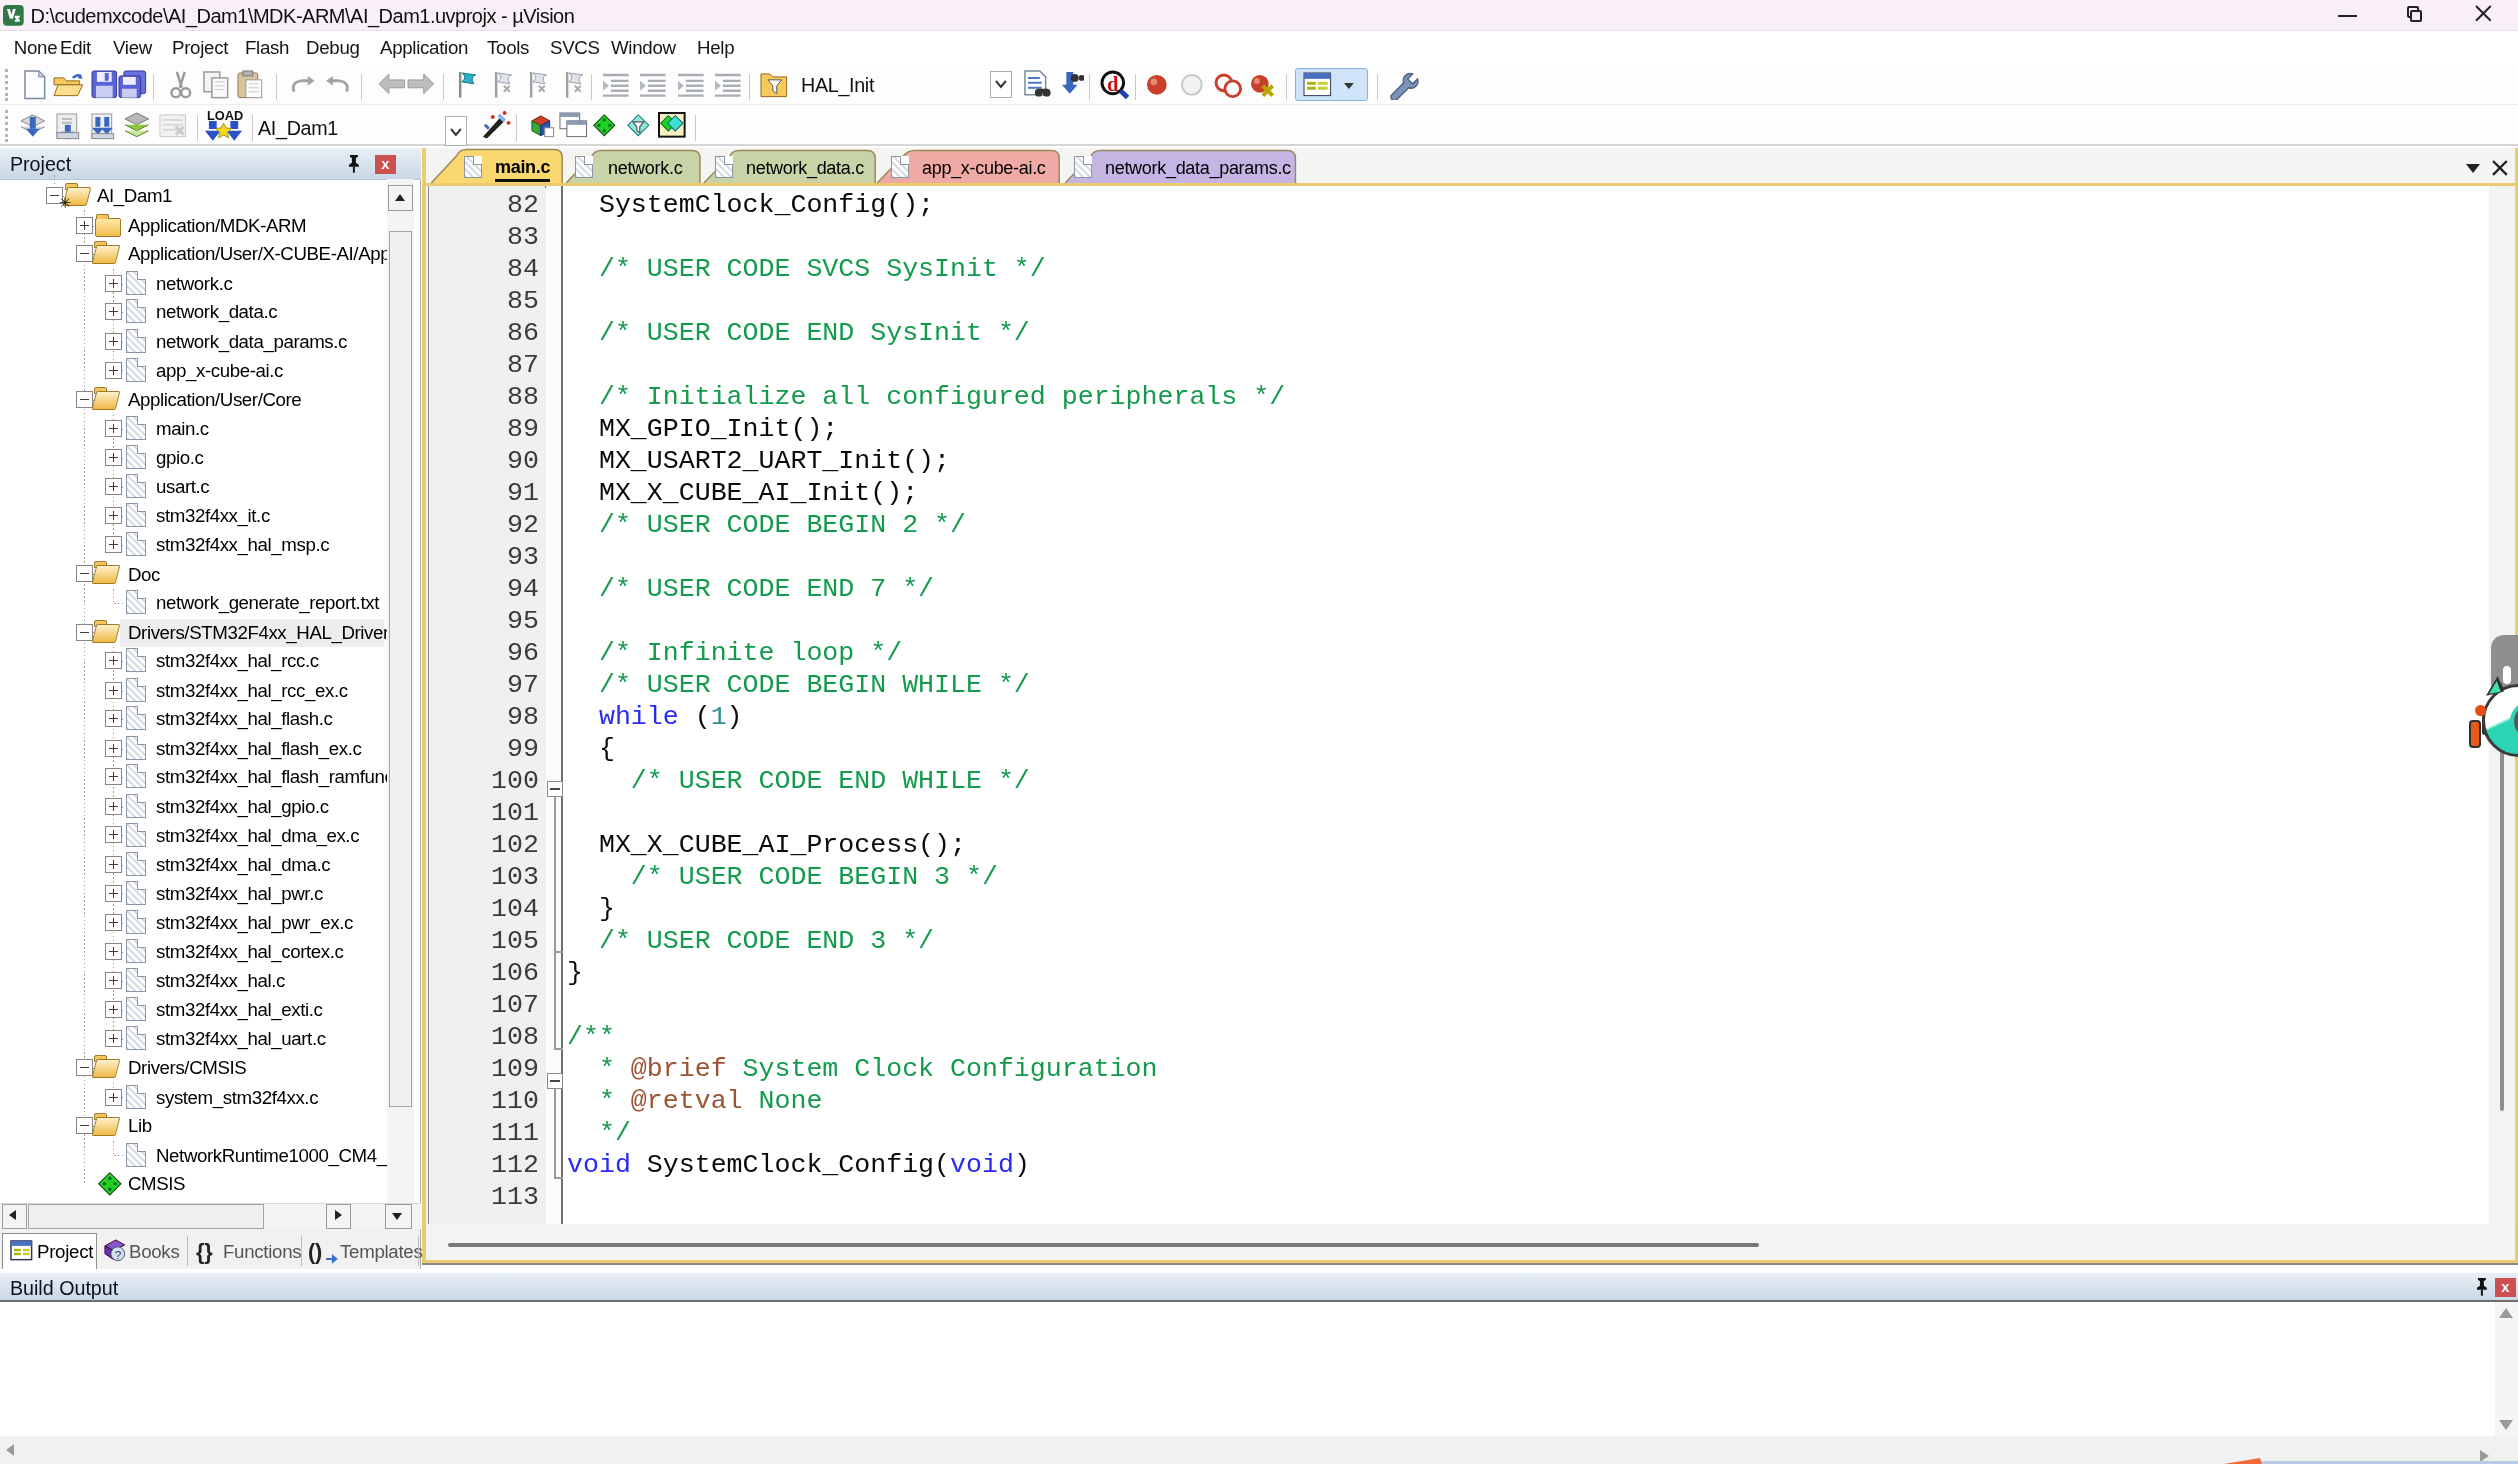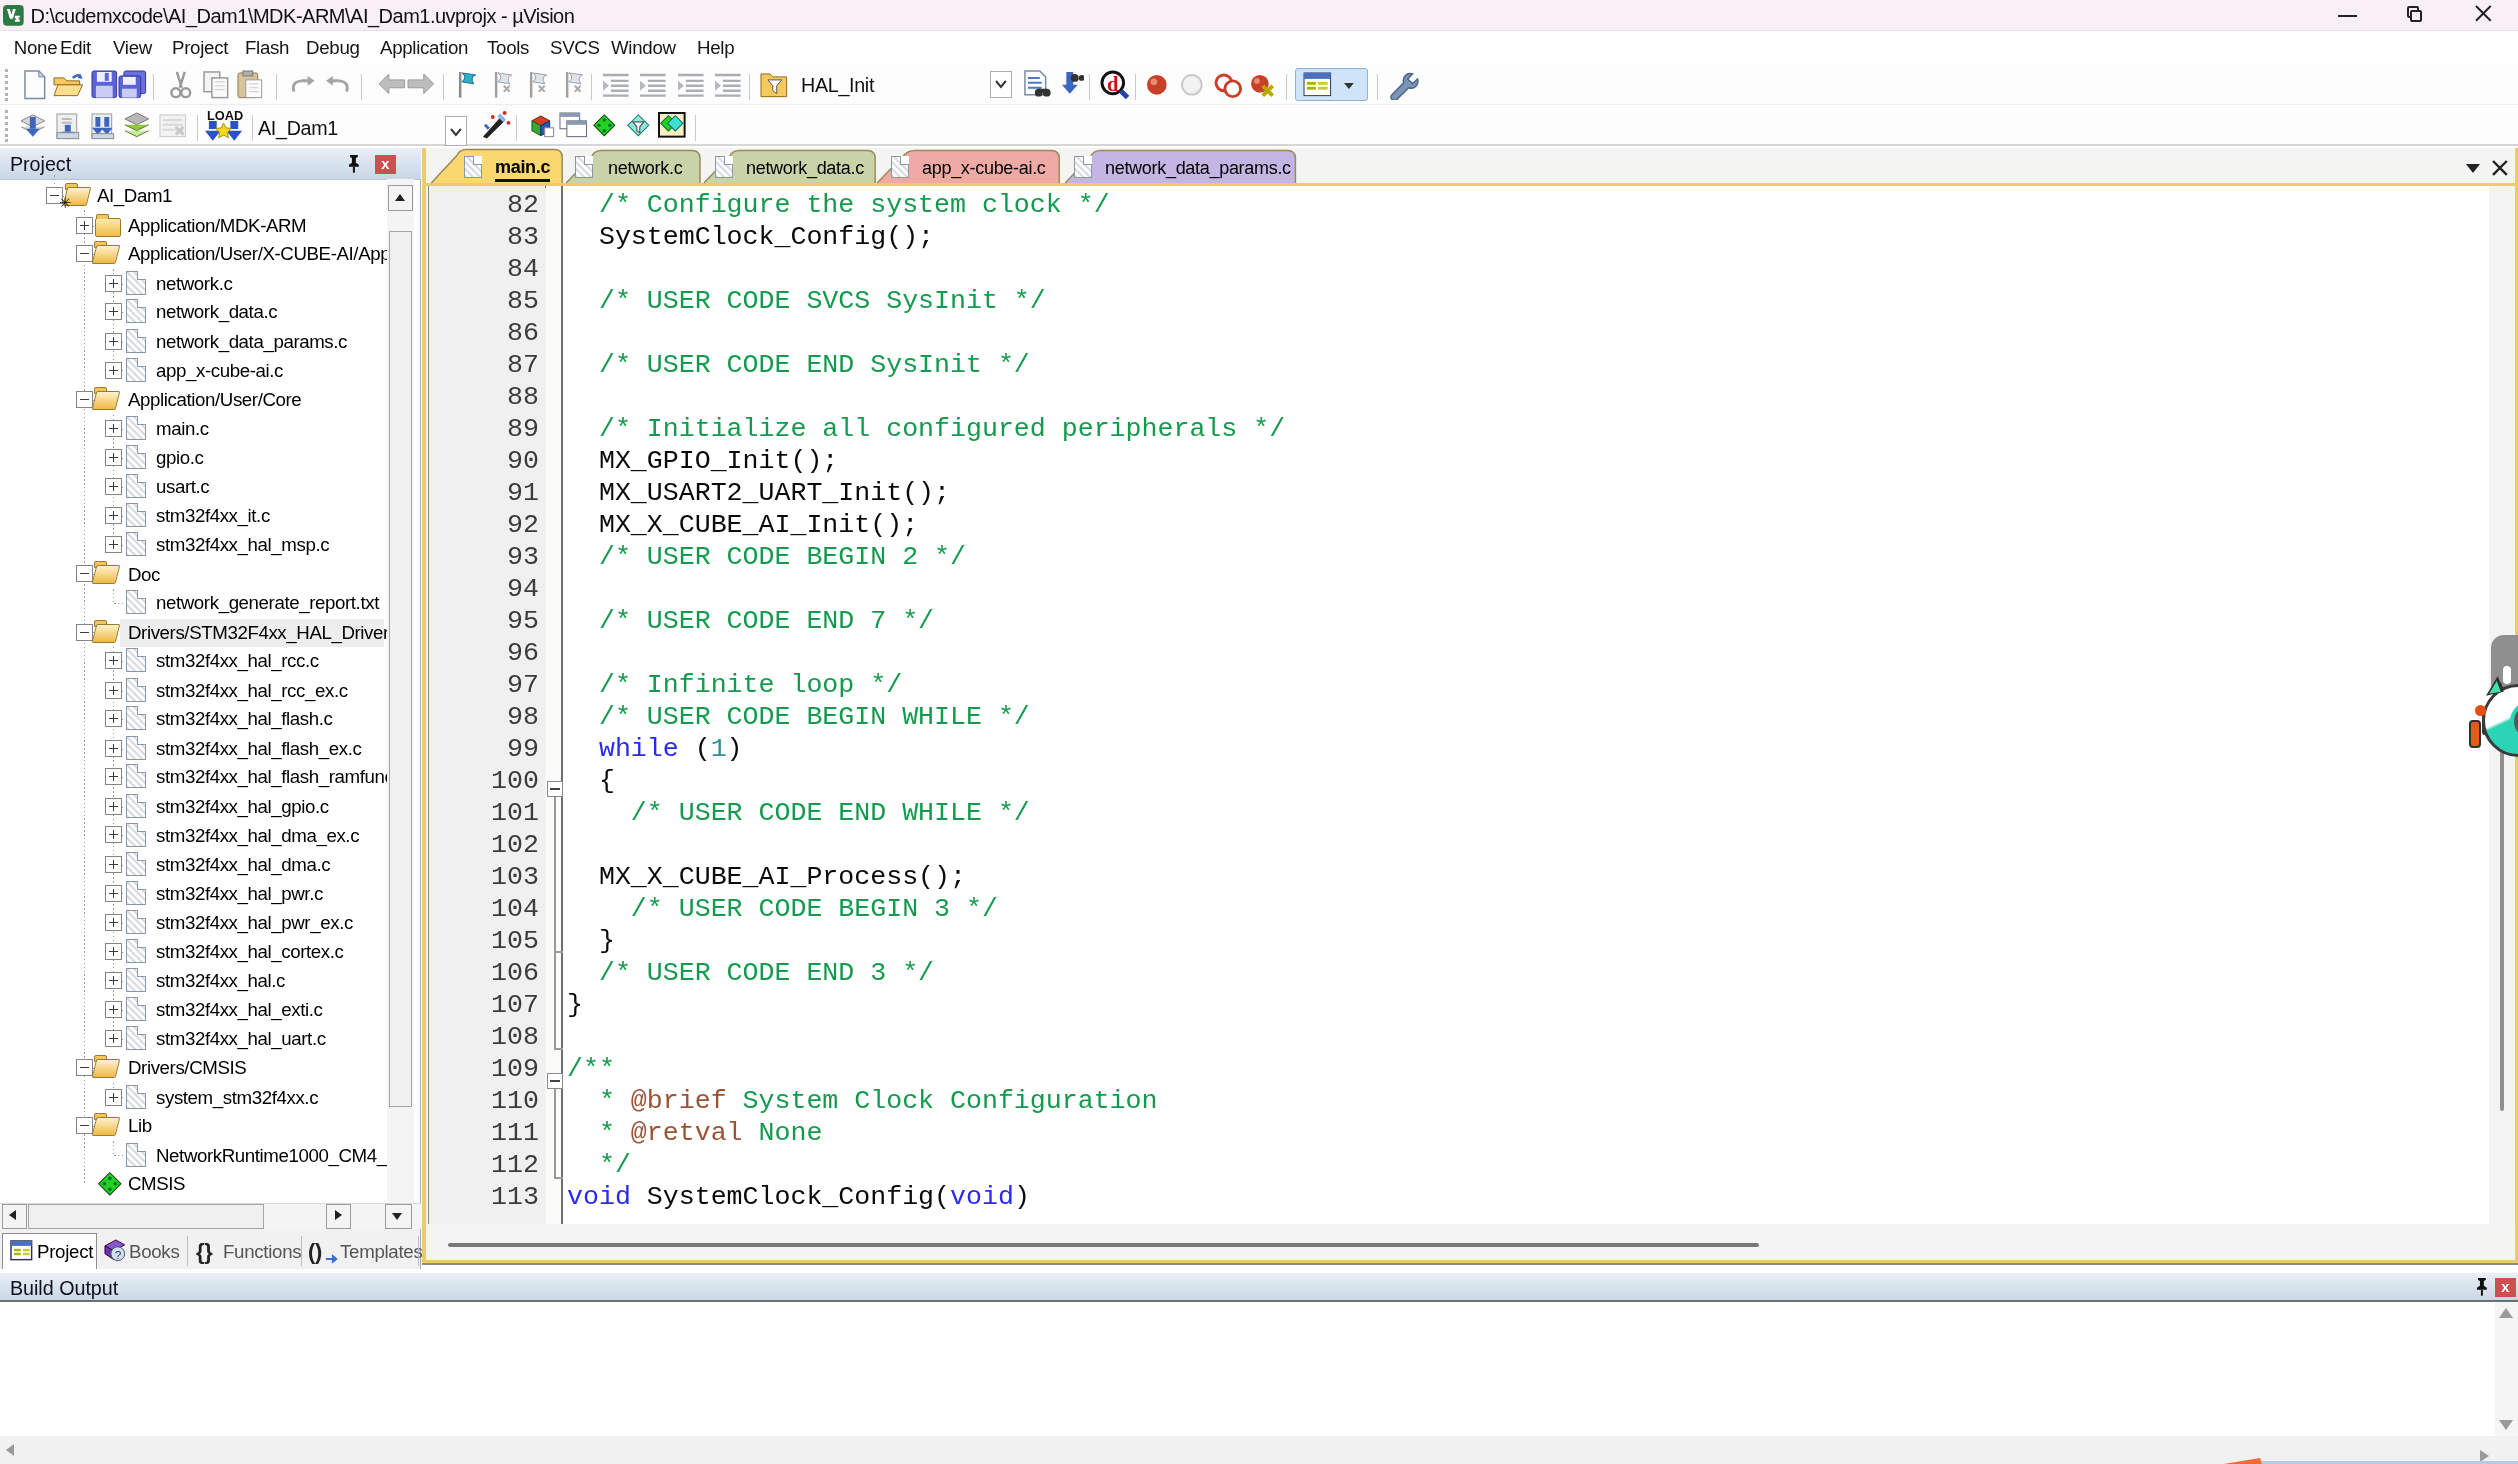--- a/index.html
+++ b/index.html
@@ -616,21 +616,21 @@
 104
 105
 106
 107
 108
 109
 110
 111
 112
 113</pre>
-<pre class="abs" id="code"><span class="cm">  /* Configure the system clock */</span>
+<pre class="abs" id="code">
   SystemClock_Config();
 
 <span class="cm">  /* USER CODE SVCS SysInit */</span>
 
 <span class="cm">  /* USER CODE END SysInit */</span>
 
 <span class="cm">  /* Initialize all configured peripherals */</span>
   MX_GPIO_Init();
   MX_USART2_UART_Init();
   MX_X_CUBE_AI_Init();

